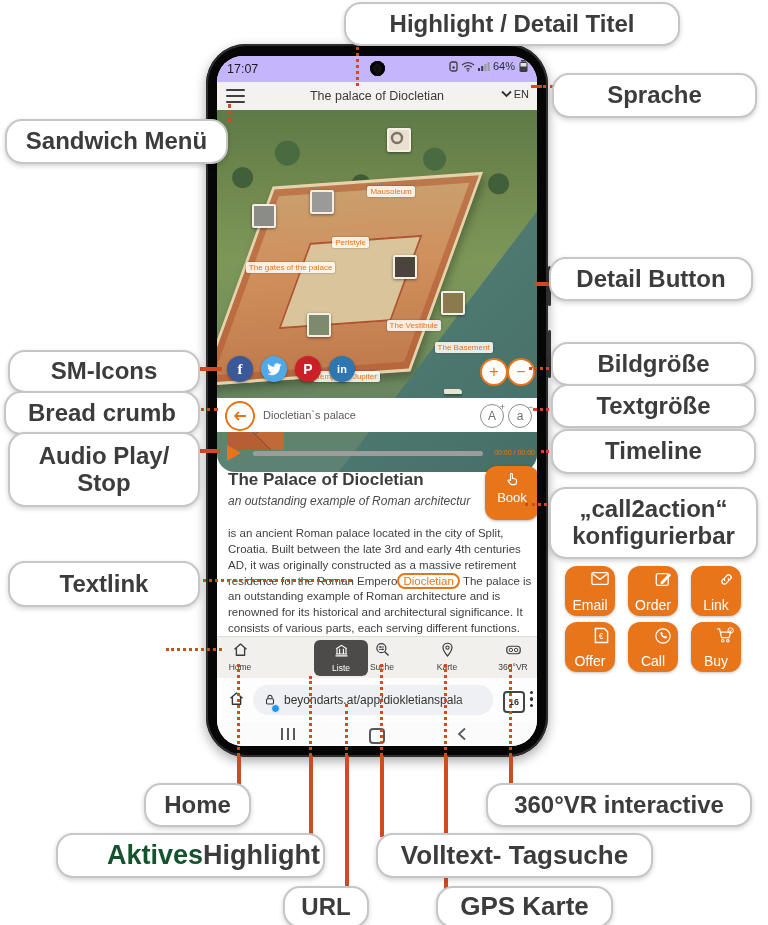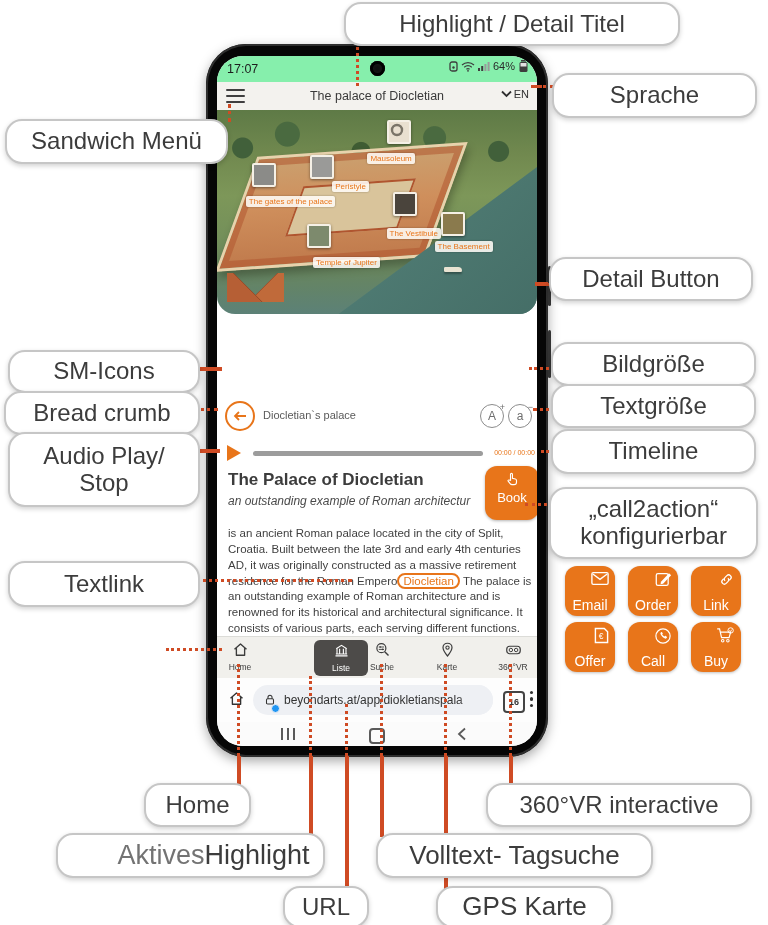--- a/index.html
+++ b/index.html
@@ -1,50 +1,50 @@
 <!DOCTYPE html>
 <html><head>
 <meta charset="utf-8">
 <style>
   html,body{margin:0;padding:0;background:#fff;}
   .canvas{position:relative;width:768px;height:925px;background:#fff;overflow:hidden;
           font-family:"Liberation Sans",sans-serif;}
   
   .callout{position:absolute;background:#fff;border:2px solid #c6c6c6;border-radius:17px;
            box-shadow:0 2px 5px rgba(0,0,0,.18);display:flex;align-items:center;justify-content:center;
-           color:#3c3c3c;font-size:24px;font-weight:400;z-index:7;text-align:center;line-height:1.12;}
+           color:#3c3c3c;font-size:24px;font-weight:700;z-index:7;text-align:center;line-height:1.12;}
   .callout.two{flex-direction:column;}
   .vdot{position:absolute;width:0;border-left:3px dotted #cf4b24;z-index:6;}
   .hdot{position:absolute;height:0;border-top:3px dotted #cf4b24;z-index:6;}
   .vsol{position:absolute;width:4px;background:#cf4b24;z-index:6;}
   .hsol{position:absolute;height:4px;background:#cf4b24;z-index:6;}
   
   .phone{position:absolute;left:206px;top:44px;width:342px;height:713px;background:#060606;
          border-radius:40px;box-shadow:inset 0 0 0 2px #2e2e2e,0 4px 12px rgba(0,0,0,.35);z-index:1;}
   .side-btn{position:absolute;right:-3px;width:3px;background:#333;border-radius:2px;}
   .screen{position:absolute;left:11px;top:12px;width:320px;height:690px;background:#fff;
           border-radius:26px;overflow:hidden;}
   .row{position:absolute;left:0;width:320px;}
   
-  .statusbar{top:0;height:26px;background:#86efac;}
+  .statusbar{top:0;height:26px;background:#c4b5fd;}
   .time{position:absolute;left:10px;top:6px;font-size:12.5px;color:#1d1d1d;}
   .punch{position:absolute;left:153px;top:5px;width:15px;height:15px;border-radius:50%;
          background:#101010;box-shadow:inset 0 0 0 3px #000,inset 0 0 5px #3a3a3a;}
   .st-icons{position:absolute;right:8px;top:4px;display:flex;align-items:center;gap:3px;color:#3d3d3d;}
   .st-icons svg{display:block;}
   .batt-pct{font-size:11px;color:#2b2b2b;}
   
   .appheader{top:26px;height:28px;background:#f3f2ee;}
   .burger{position:absolute;left:9px;top:7px;width:19px;cursor:pointer;}
   .burger i{display:block;height:2.4px;background:#3f3f3f;margin-bottom:3.6px;border-radius:1px;}
   .apptitle{position:absolute;left:0;right:0;top:7px;text-align:center;font-size:12.5px;color:#3a3a3a;}
   .lang{position:absolute;right:8px;top:6px;display:flex;align-items:center;gap:2px;
         font-size:11px;color:#303030;}
   
-  .hero{top:54px;height:204px;border-radius:0 0 18px 18px;overflow:hidden;
+  .hero{top:54px;height:362px;border-radius:0 0 18px 18px;overflow:hidden;
         background:linear-gradient(180deg,#5e7a46 0%,#71894f 22%,#7d9759 42%,#74905a 62%,#678560 80%,#5c8177 100%);}
   .hero .sea{position:absolute;inset:0;background:linear-gradient(135deg,#62938a,#4e7a72 60%,#456e67);
              clip-path:polygon(38% 100%,100% 28%,100% 100%);}
   .hero .trees{position:absolute;left:0;top:0;width:100%;height:34%;
     background-image:radial-gradient(circle at 8% 55%,#41603a 0 10px,transparent 11px),
       radial-gradient(circle at 22% 35%,#4a6a40 0 12px,transparent 13px),
       radial-gradient(circle at 45% 60%,#3f5c33 0 9px,transparent 10px),
       radial-gradient(circle at 68% 40%,#4a6a40 0 11px,transparent 12px),
       radial-gradient(circle at 88% 60%,#41603a 0 10px,transparent 11px);}
   .hero .palace{position:absolute;left:6%;top:20%;width:64%;height:52%;
@@ -117,21 +117,21 @@
   .andnav{top:666px;height:24px;background:#fbfbfb;color:#5a5a5a;}
   .recents{position:absolute;left:64px;top:6px;display:flex;gap:4px;}
   .recents i{display:block;width:2px;height:12px;background:#5a5a5a;}
   .homesq{position:absolute;left:152px;top:6px;width:12px;height:12px;border:2px solid #5a5a5a;border-radius:4px;}
   .backch{position:absolute;left:240px;top:5px;}
   
   .action{position:absolute;width:50px;height:50px;border-radius:12px;background:#e8751a;color:#fff;
           box-shadow:0 1px 3px rgba(0,0,0,.25);z-index:7;}
   .action svg{position:absolute;top:5px;right:6px;}
   .actlabel{position:absolute;bottom:3px;left:0;right:0;text-align:center;font-size:14px;}
-  .or{color:#737373;margin-left:46px;}
+  .or{color:#14532d;margin-left:46px;}
 </style>
 </head>
 <body>
 
 <div class="canvas">
 
   <div class="phone">
     <div class="side-btn" style="top:222px;height:40px;"></div>
     <div class="side-btn" style="top:286px;height:48px;"></div>
 

